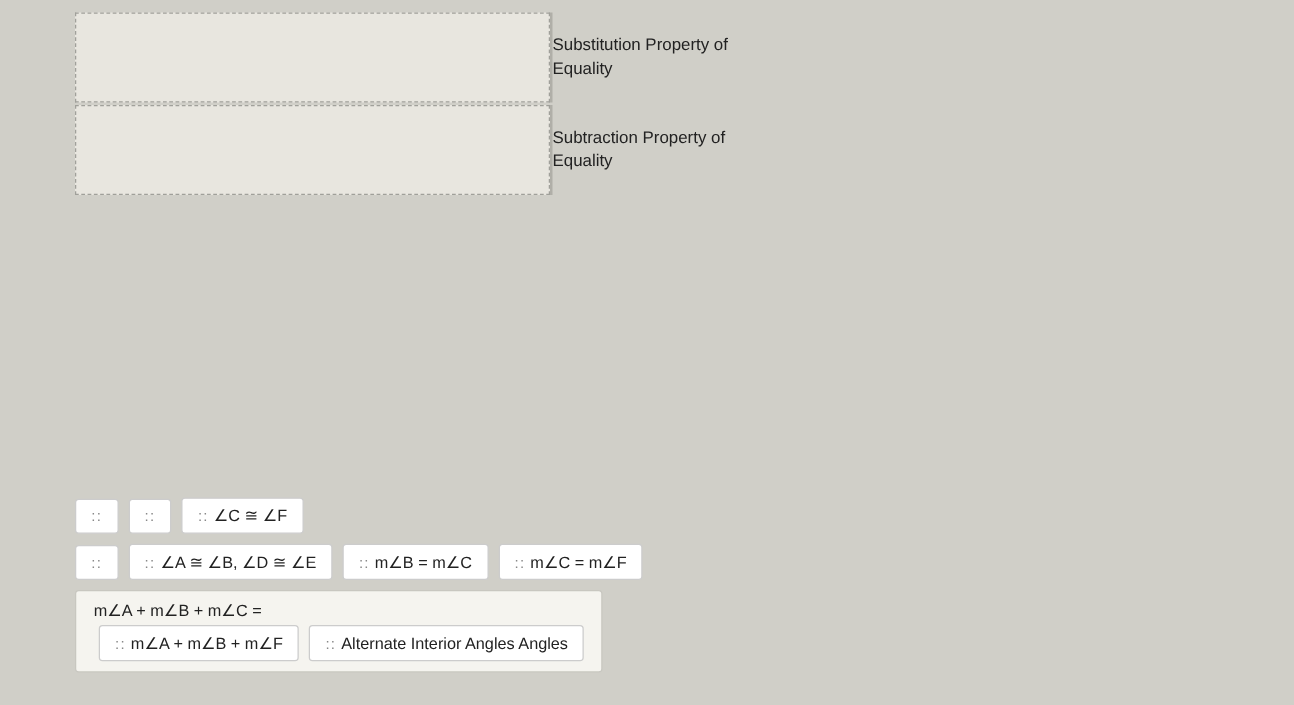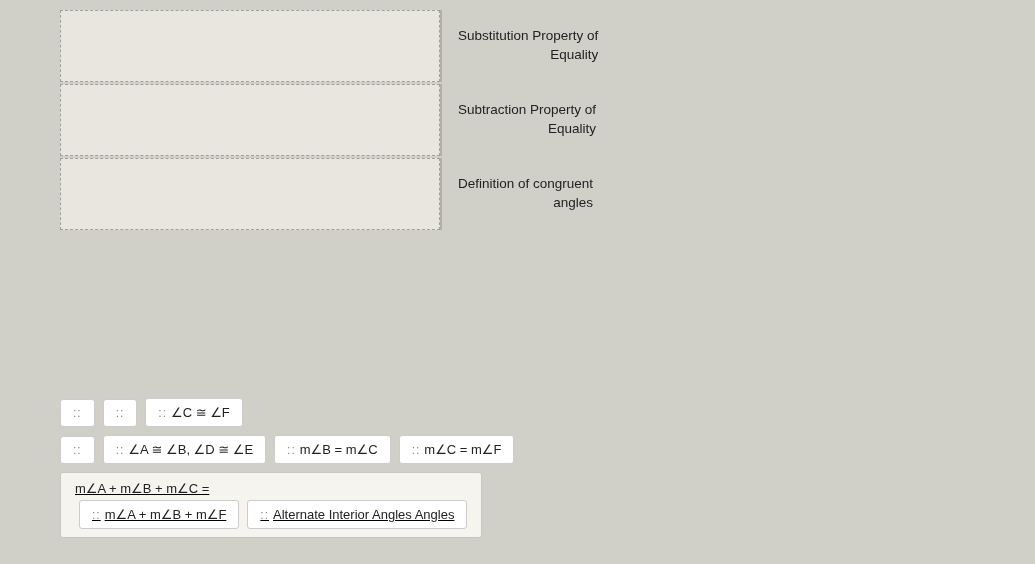--- a/index.html
+++ b/index.html
@@ -46,27 +46,26 @@
       flex-shrink: 0;
     }
 
     .divider-line {
       width: 2px;
       background: #b0afa8;
       flex-shrink: 0;
     }
 
     .reason-text {
-      padding: 8px 16px;
+      padding: 8px 0;
       font-size: 13.5px;
       color: #222;
       line-height: 1.4;
       display: flex;
       align-items: center;
-      text-align: right;
     }
 
     
     .middle-space {
       height: 80px;
     }
 
     
     .drag-area {
       padding-bottom: 10px;
@@ -100,21 +99,20 @@
       letter-spacing: 1px;
     }
 
     .formula-block {
       background: #f5f4ef;
       border: 1px solid #c8c7c0;
       border-radius: 3px;
       padding: 8px 14px;
       display: inline-block;
       margin-bottom: 6px;
-      text-decoration: underline;
     }
 
     .formula-line {
       font-size: 13px;
       color: #222;
       margin-bottom: 4px;
     }
 
     .bottom-row {
       display: flex;
@@ -139,27 +137,20 @@
     </div>
 
     <div class="proof-row">
       <div class="dashed-box"></div>
       <div class="divider-line"></div>
       <div class="reason-text">
         Subtraction Property of<br>Equality
       </div>
     </div>
 
-    <div class="proof-row">
-      <div class="dashed-box"></div>
-      <div class="divider-line"></div>
-      <div class="reason-text">
-        Definition of congruent<br>angles
-      </div>
-    </div>
 
   </div>
 
   <div class="middle-space"></div>
 
   <div class="drag-area">
 
     <div class="drag-row">
       <div class="drag-item">
         <span class="handle">::</span>

